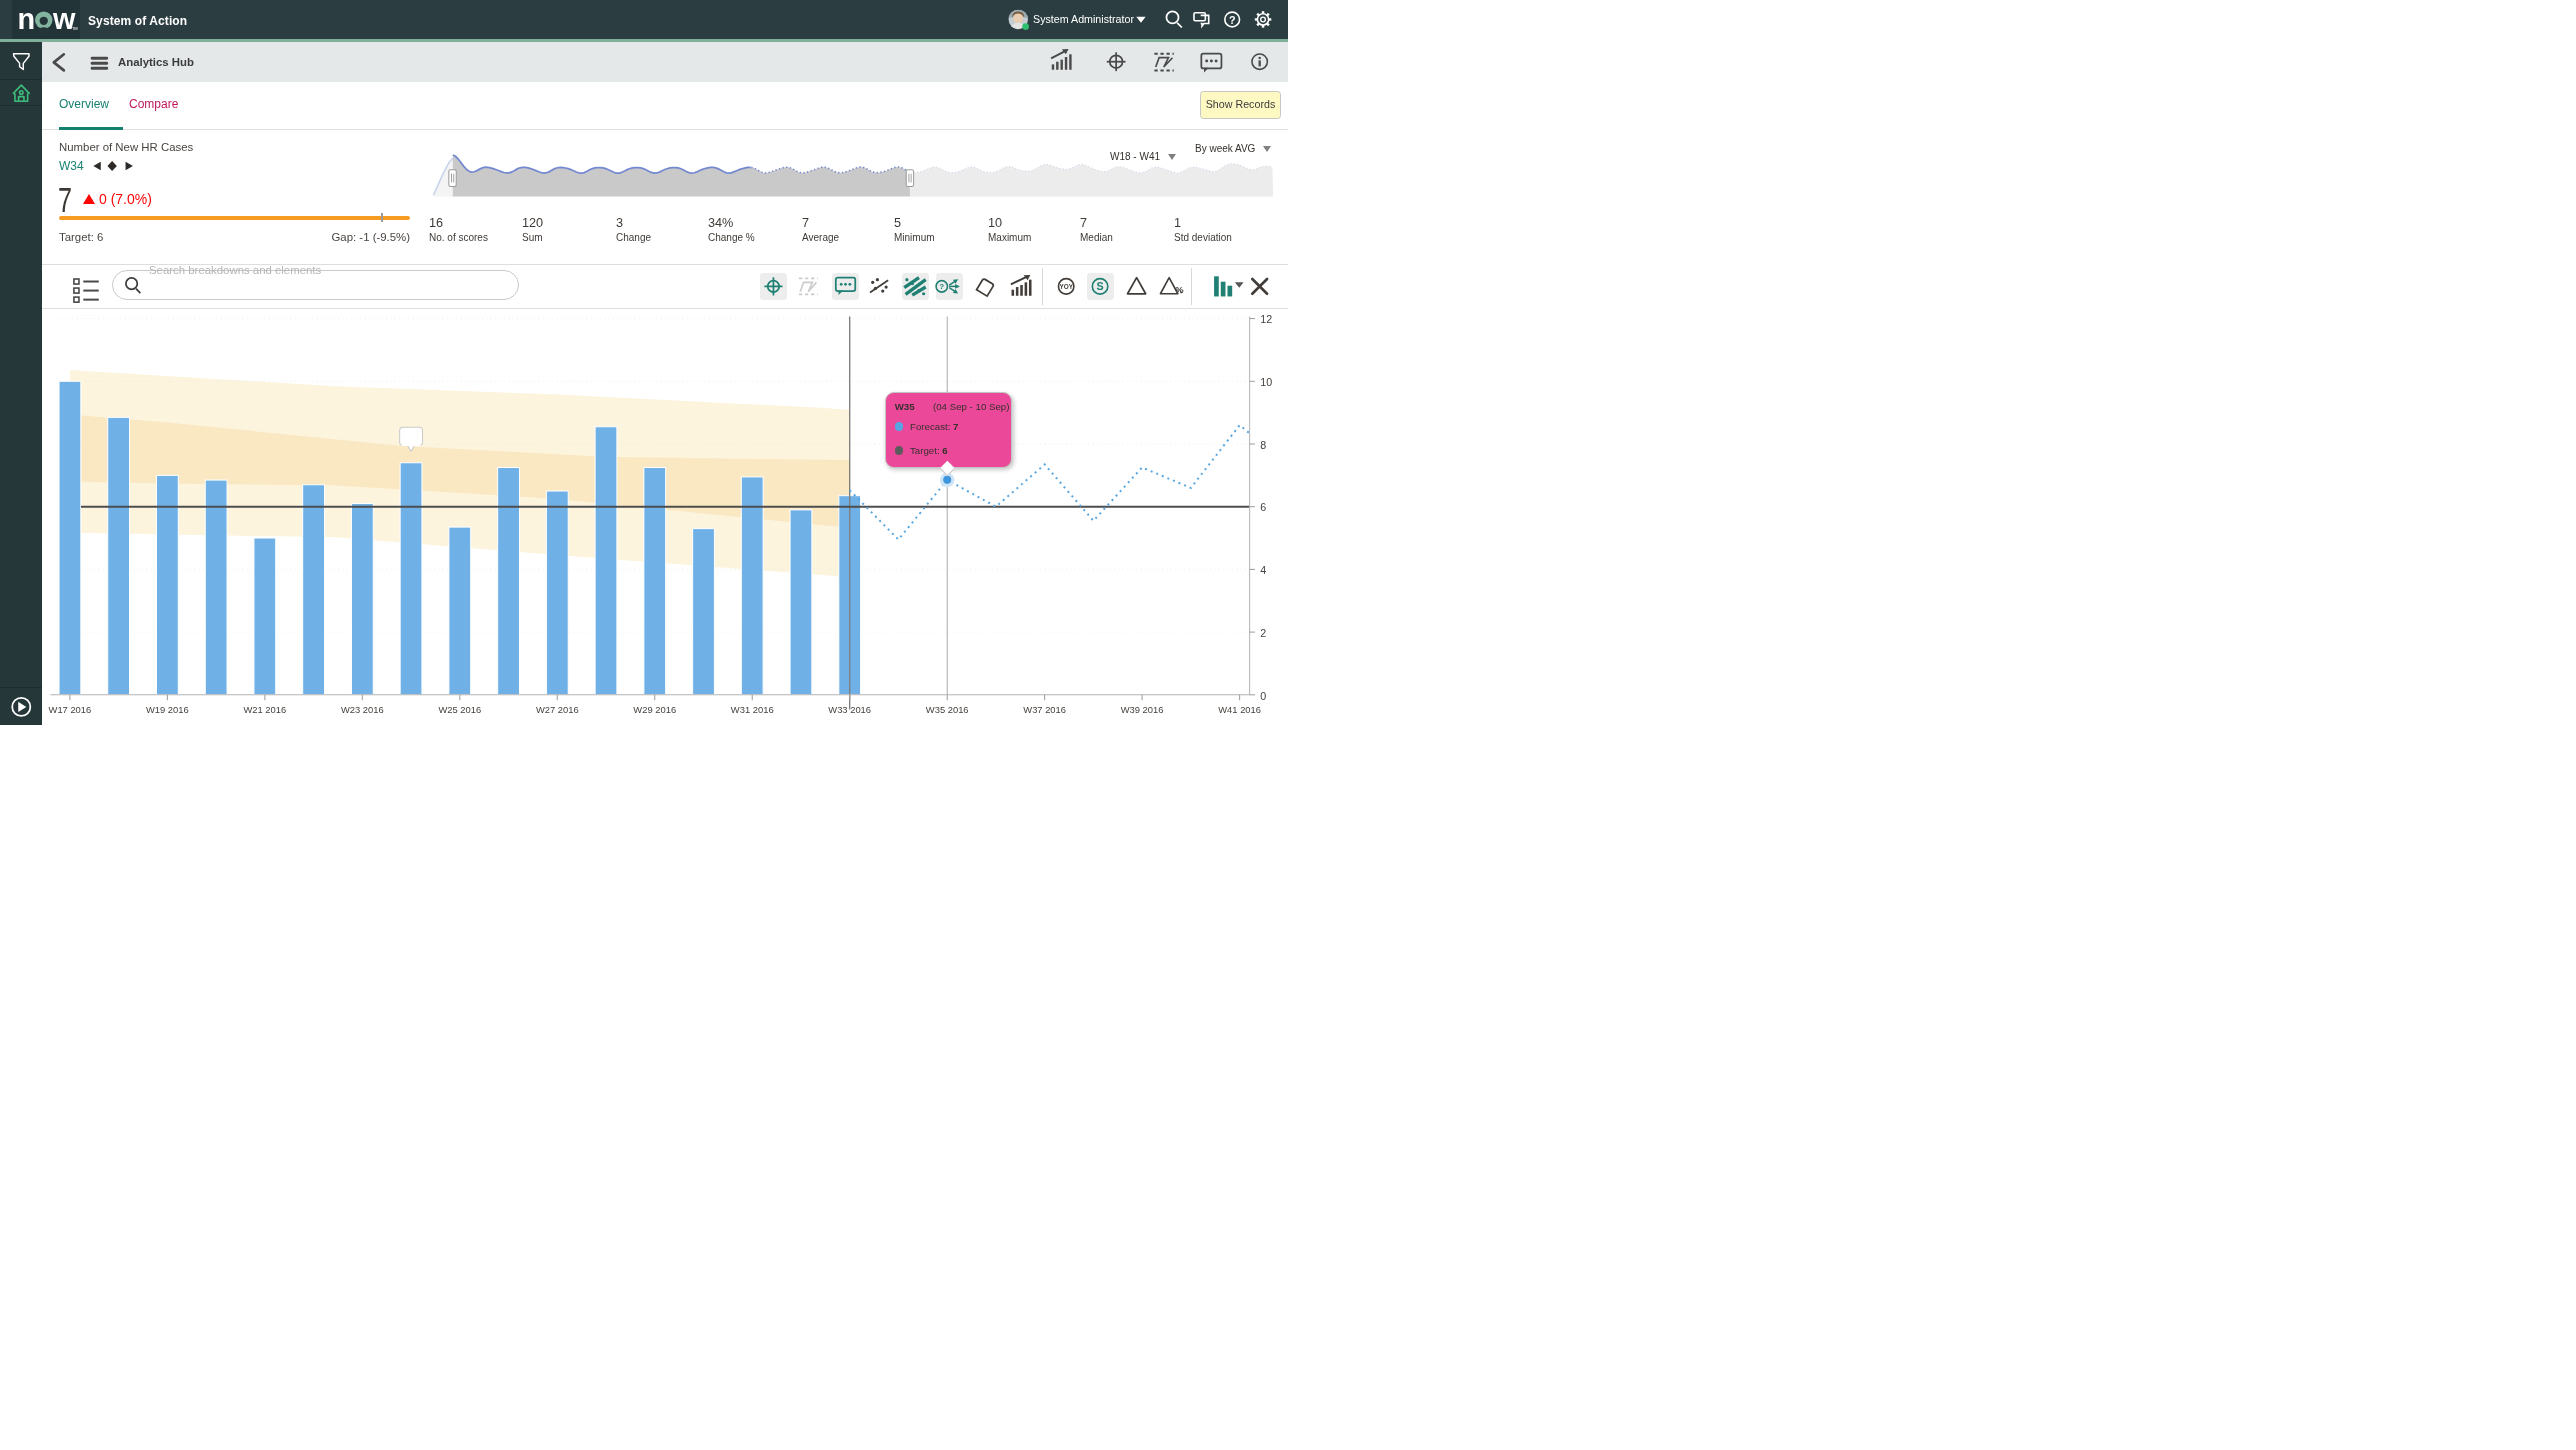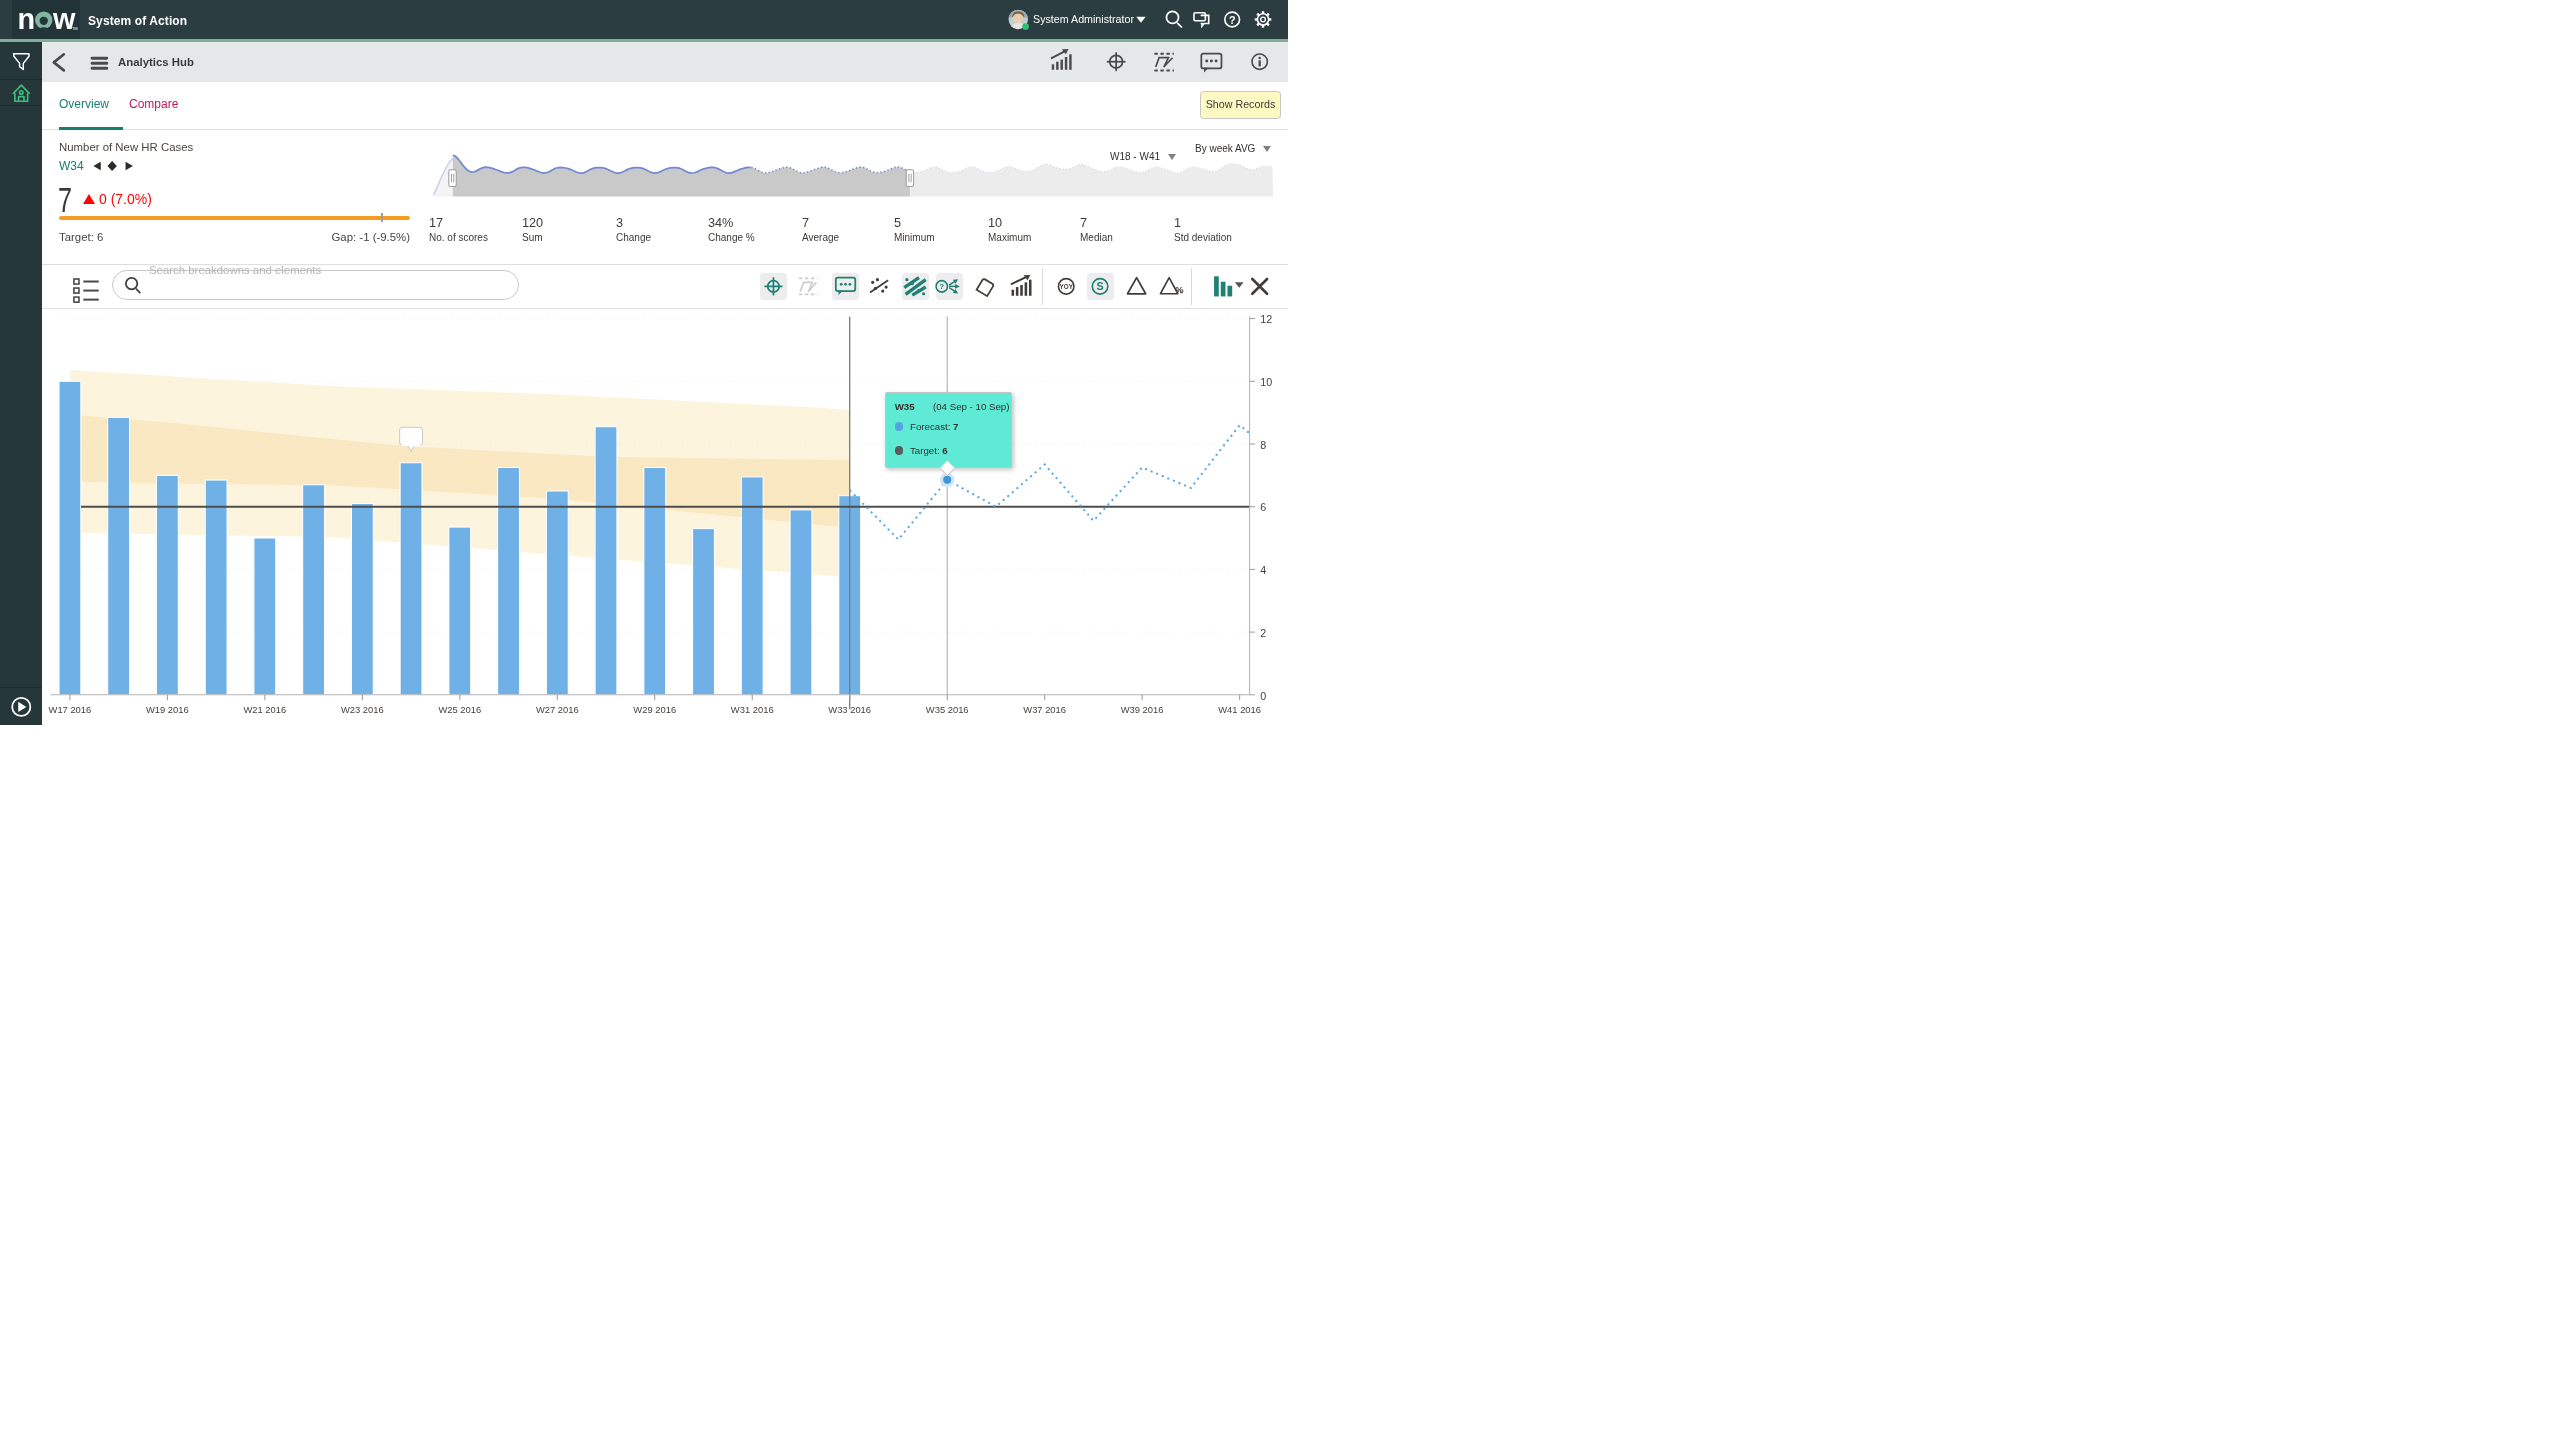--- a/index.html
+++ b/index.html
@@ -47,22 +47,22 @@
      border-right:4.7px solid transparent; border-top:6px solid #808080; margin-left:8px; }
   
   .toolbar { position:absolute; left:42px; top:264px; width:1246px; height:45px; background:#fff;
      border-top:1px solid #dedede; border-bottom:1px solid #dedede; }
   .searchpill { position:absolute; left:112px; top:270px; width:407px; height:30px; border:1px solid #c9c9c9;
      border-radius:15.4px; background:#fff; }
   .searchph { position:absolute; left:149px; top:264px; font-size:11.4px; color:#b5b5b5; }
   .tbdiv { position:absolute; top:268px; width:0.7px; height:37px; background:#d9d9d9; }
   .iconbg { position:absolute; top:273px; width:27px; height:27px; background:#ededed; border-radius:3.4px; }
   
-  .tooltip { position:absolute; left:885px; top:392px; width:127px; height:76px; background:#5eead4;
-     border:0.7px solid #c4c4c4; border-radius:2px; box-shadow:1.3px 2px 4px rgba(0,0,0,0.22); z-index:5; }
+  .tooltip { position:absolute; left:885px; top:392px; width:127px; height:76px; background:#ec4899;
+     border:0.7px solid #c4c4c4; border-radius:9px; box-shadow:1.3px 2px 4px rgba(0,0,0,0.22); z-index:5; }
   .tooltip .r1 { position:absolute; left:8.7px; top:8px; font-size:9.7px; color:#35302d; font-weight:700; }
   .tooltip .r1b { position:absolute; left:47px; top:8px; font-size:9.7px; color:#35302d; font-weight:400; white-space:nowrap; }
   .tooltip .r2 { position:absolute; left:24px; top:28px; font-size:9.7px; color:#35302d; }
   .tooltip .r3 { position:absolute; left:24px; top:52px; font-size:9.7px; color:#35302d; }
   .dot { position:absolute; width:8.7px; height:8.7px; border-radius:50%; }
   .ttail { position:absolute; left:56px; top:75px; width:10.7px; height:10.7px; background:#fff;
      border-right:0.7px solid #c4c4c4; border-bottom:0.7px solid #c4c4c4; transform:rotate(45deg) ; margin-top:-5.4px; }
 </style>
 </head>
 <body>
@@ -89,21 +89,21 @@
 <div class="kpi-week">W34</div>
 <div class="kpi-num">7</div>
 <div class="kpi-tri"></div>
 <div class="kpi-delta">0 (7.0%)</div>
 <div class="orangebar"></div>
 <div class="orangetick"></div>
 <div class="kpi-target">Target: 6</div>
 <div class="kpi-gap">Gap: -1 (-9.5%)</div>
 
 <div class="stat" style="left:429px;">
-    <div class="v">17</div>
+    <div class="v">16</div>
     <div class="l">No. of scores</div>
   </div>
 <div class="stat" style="left:522px;">
     <div class="v">120</div>
     <div class="l">Sum</div>
   </div>
 <div class="stat" style="left:616px;">
     <div class="v">3</div>
     <div class="l">Change</div>
   </div>

